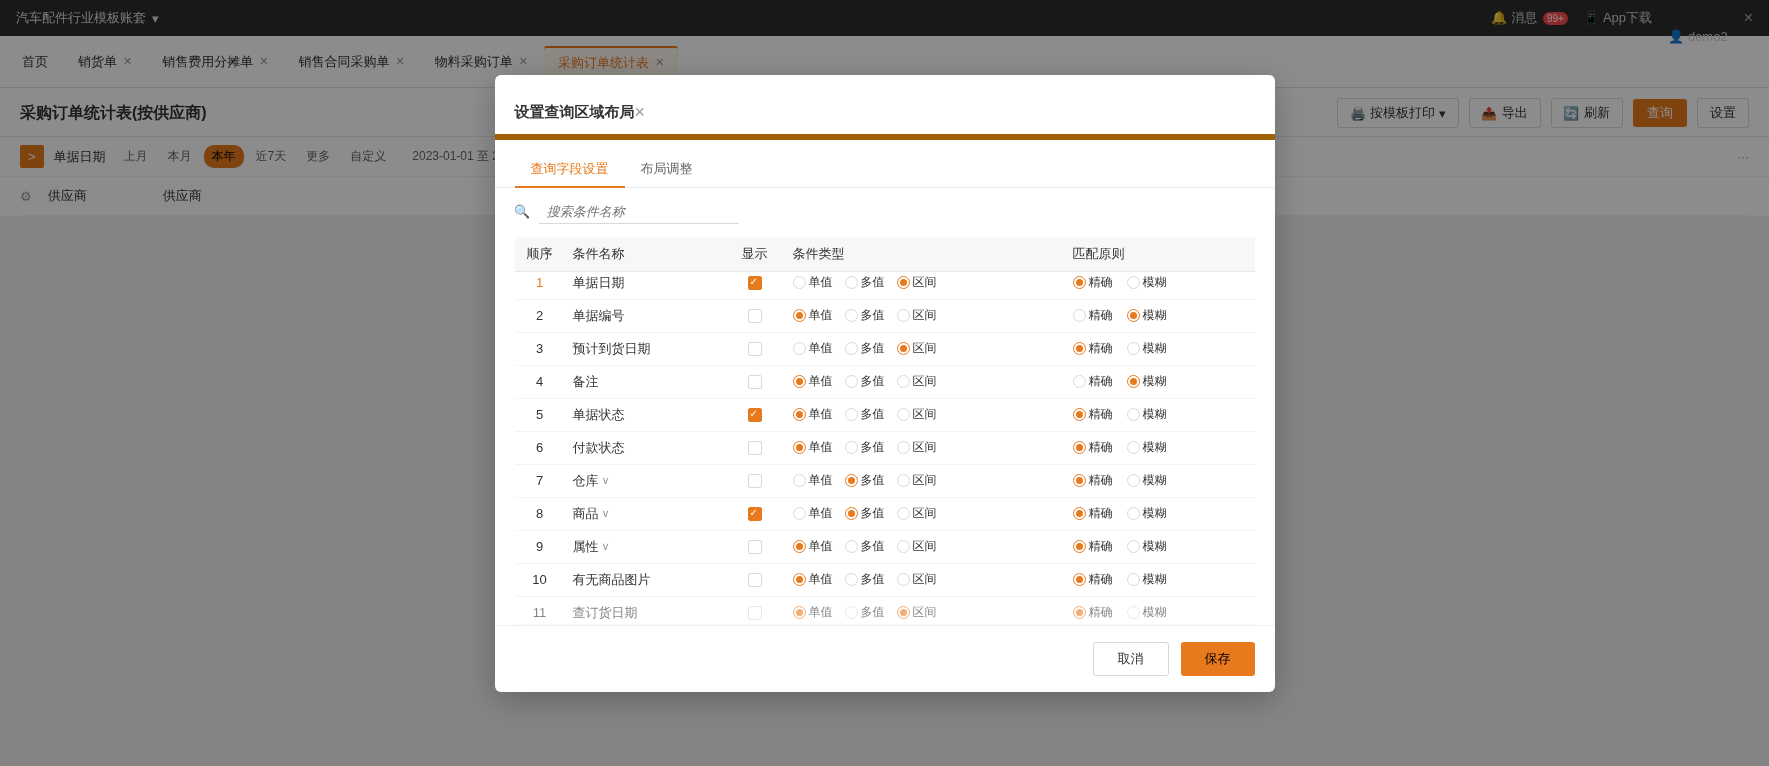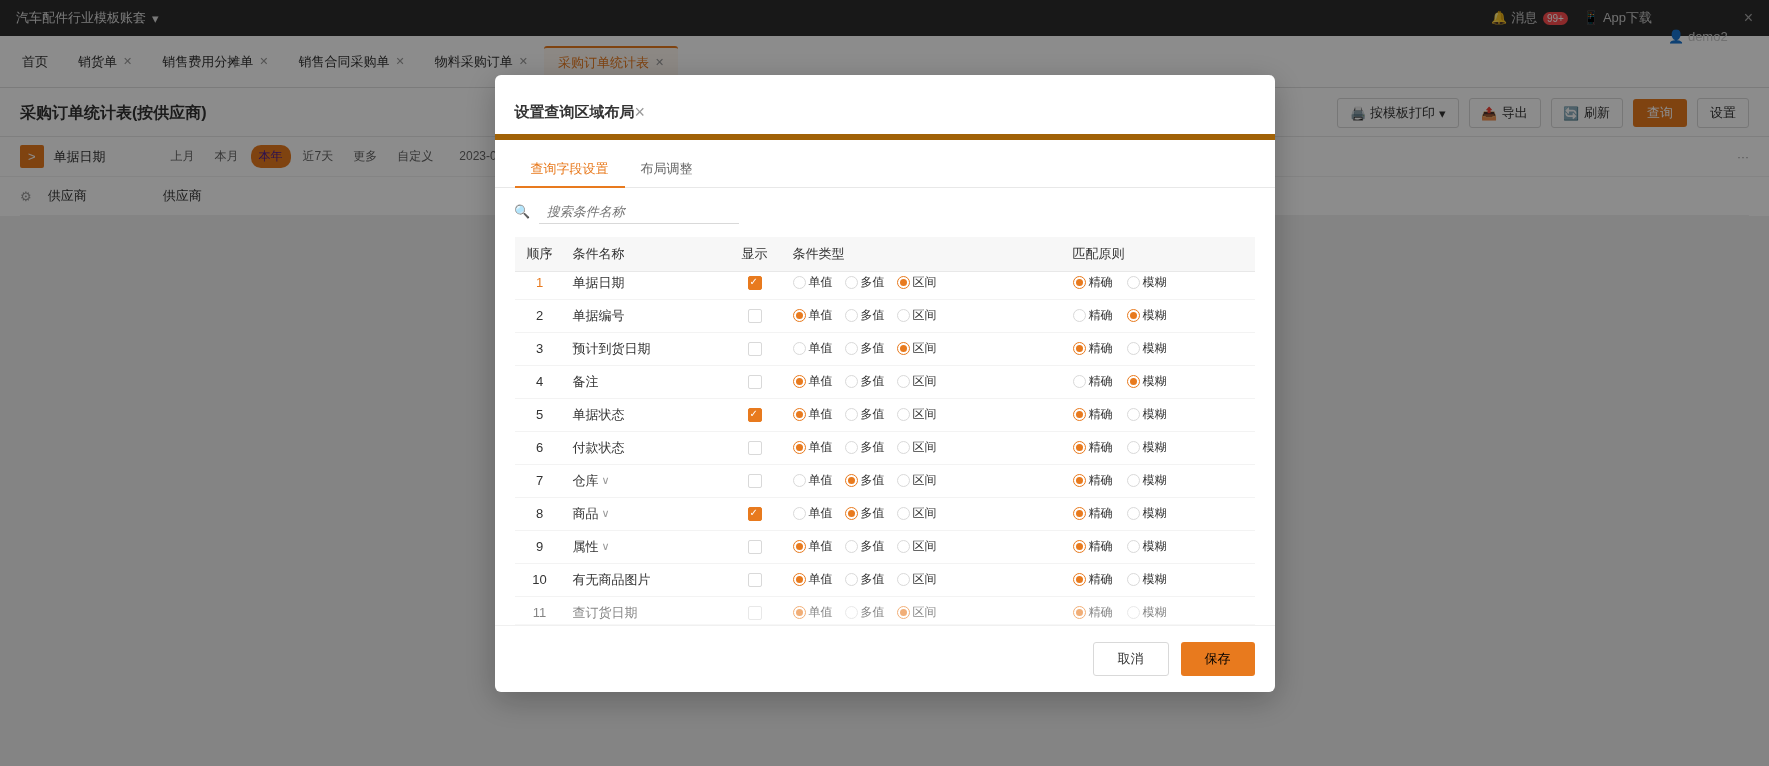--- a/index.html
+++ b/index.html
@@ -75,23 +75,23 @@
       padding: 8px 20px;
       display: flex;
       align-items: center;
       gap: 10px;
       border-bottom: 1px solid #f0f0f0;
     }
     .toggle-btn {
       background: #e87a1e; color: #fff; border: none;
       padding: 4px 8px; border-radius: 2px; cursor: pointer; font-size: 13px;
     }
-    .date-tabs { display: flex; align-items: flex-end; gap: 4px; margin-left: 47px; }
+    .date-tabs { display: flex; align-items: flex-end; gap: 4px; }
     .date-tab { padding: 3px 8px; font-size: 12px; color: #666; cursor: pointer; border-radius: 2px; }
-    .date-tab.active { background: #e87a1e; color: #4c1d95; border-radius: 10px; padding-left: 8px; }
+    .date-tab.active { background: #e87a1e; color: #000000; border-radius: 10px; padding-left: 8px; }
     .date-range { font-size: 12px; color: #666; margin-left: 8px; }
 
     
     .table-area {
       background: #fff;
       margin: 0;
       padding: 0 20px;
     }
     .table-header {
       display: flex;

